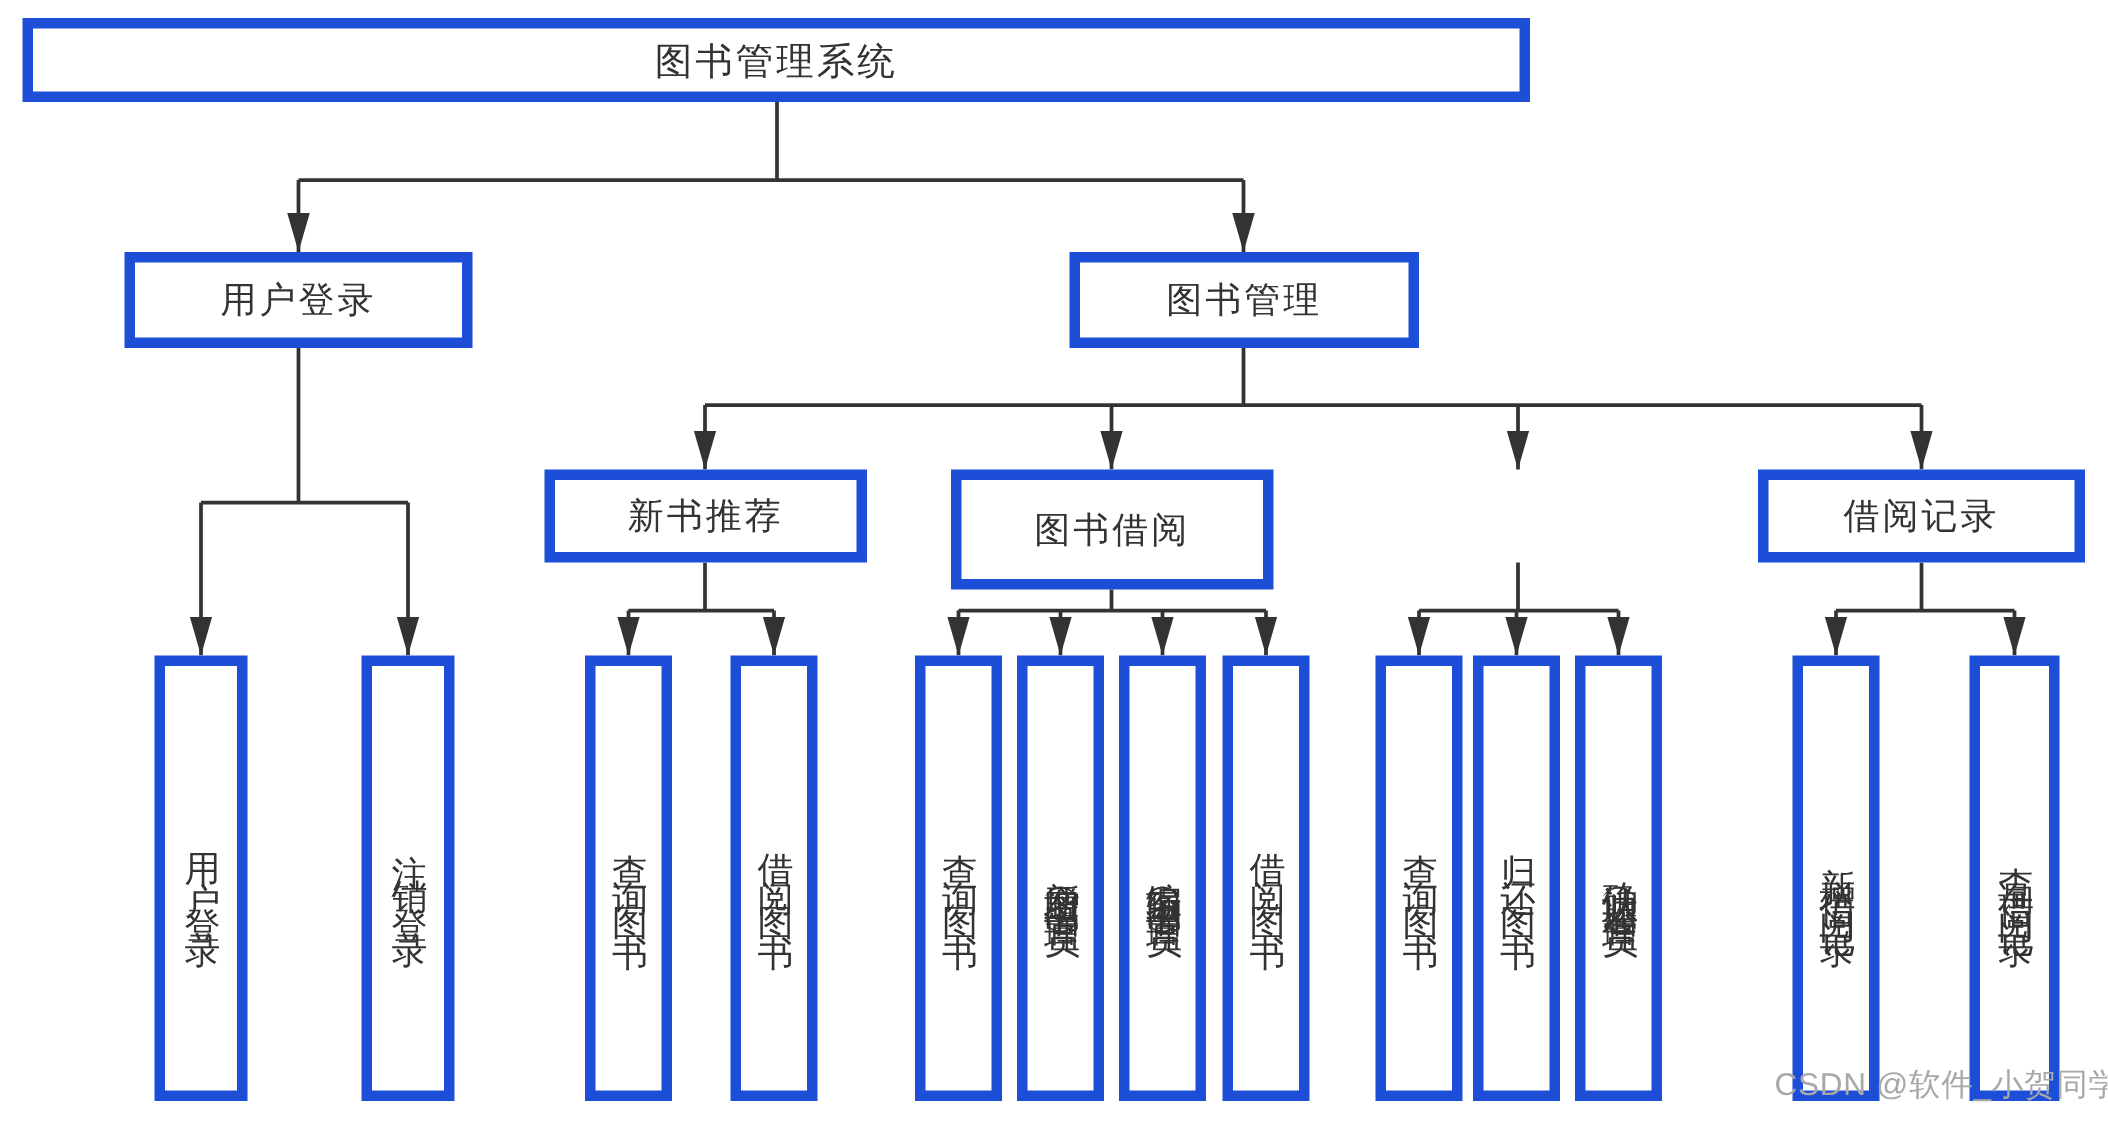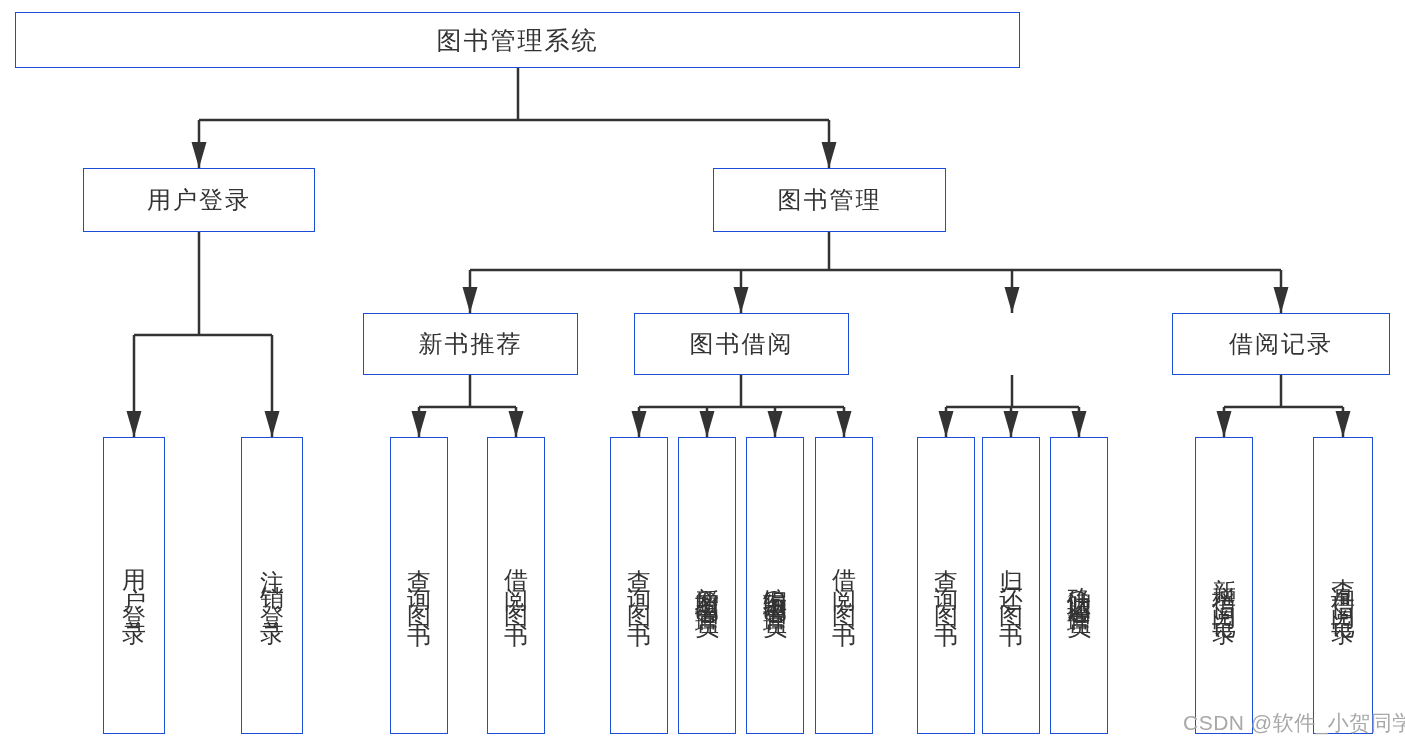--- a/index.html
+++ b/index.html
@@ -9,21 +9,21 @@
     background:#ffffff;
     font-family:"Liberation Sans","DejaVu Sans",sans-serif;
     color:#333;
     overflow:hidden;
   }
   svg.wires{position:absolute;left:0;top:0;z-index:1;pointer-events:none;}
   .node{
     position:absolute;
     box-sizing:border-box;
     background:#ffffff;
-    border:1px solid #1d4ed8;
+    border:7px solid #1d4ed8;
     display:flex;align-items:center;justify-content:center;
     z-index:2;
     color:#333;
   }
   .h{font-size:24px;letter-spacing:2px;white-space:nowrap;}
   .root{font-size:25px;}
   .leaf span{
     writing-mode:vertical-rl;
     text-orientation:mixed;
     white-space:nowrap;
@@ -105,21 +105,21 @@
   <div class="node h" style="left:83px;top:168px;width:232px;height:64px;">
     <span>用户登录</span>
   </div>
   <div class="node h" style="left:363px;top:313px;width:215px;height:62px;">
     <span>新书推荐</span>
   </div>
 
   <div class="node h" style="left:713px;top:168px;width:233px;height:64px;">
     <span>图书管理</span>
   </div>
-  <div class="node h" style="left:634px;top:313px;width:215px;height:62px;">
+  <div class="node h" style="left:634px;top:313px;width:215px;height:80px;">
     <span>图书借阅</span>
   </div>
   <div class="node h" style="left:1172px;top:313px;width:218px;height:62px;">
     <span>借阅记录</span>
   </div>
 
   <div class="node leaf" style="left:103px;top:437px;width:62px;height:297px;">
     <span class="sp-s">用户登录</span>
   </div>
   <div class="node leaf" style="left:241px;top:437px;width:62px;height:297px;">

